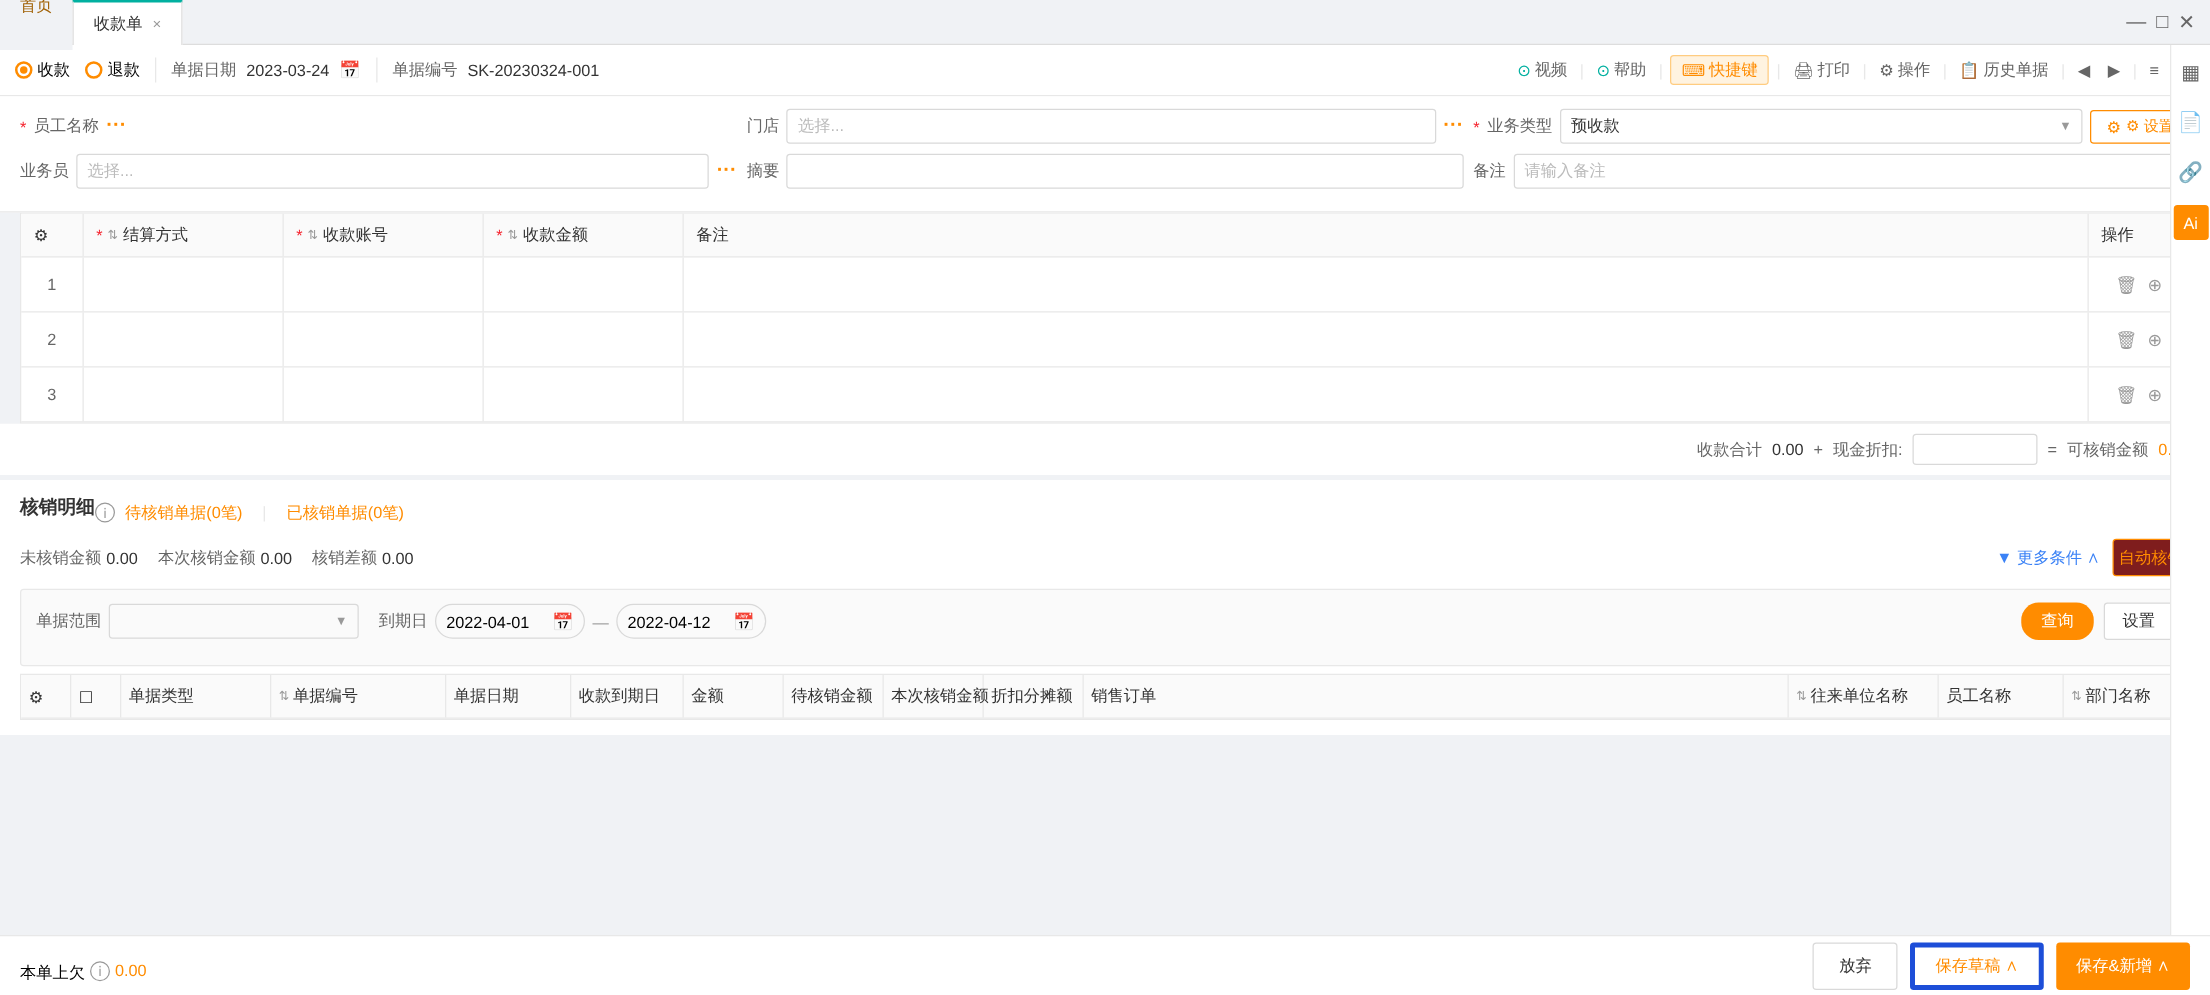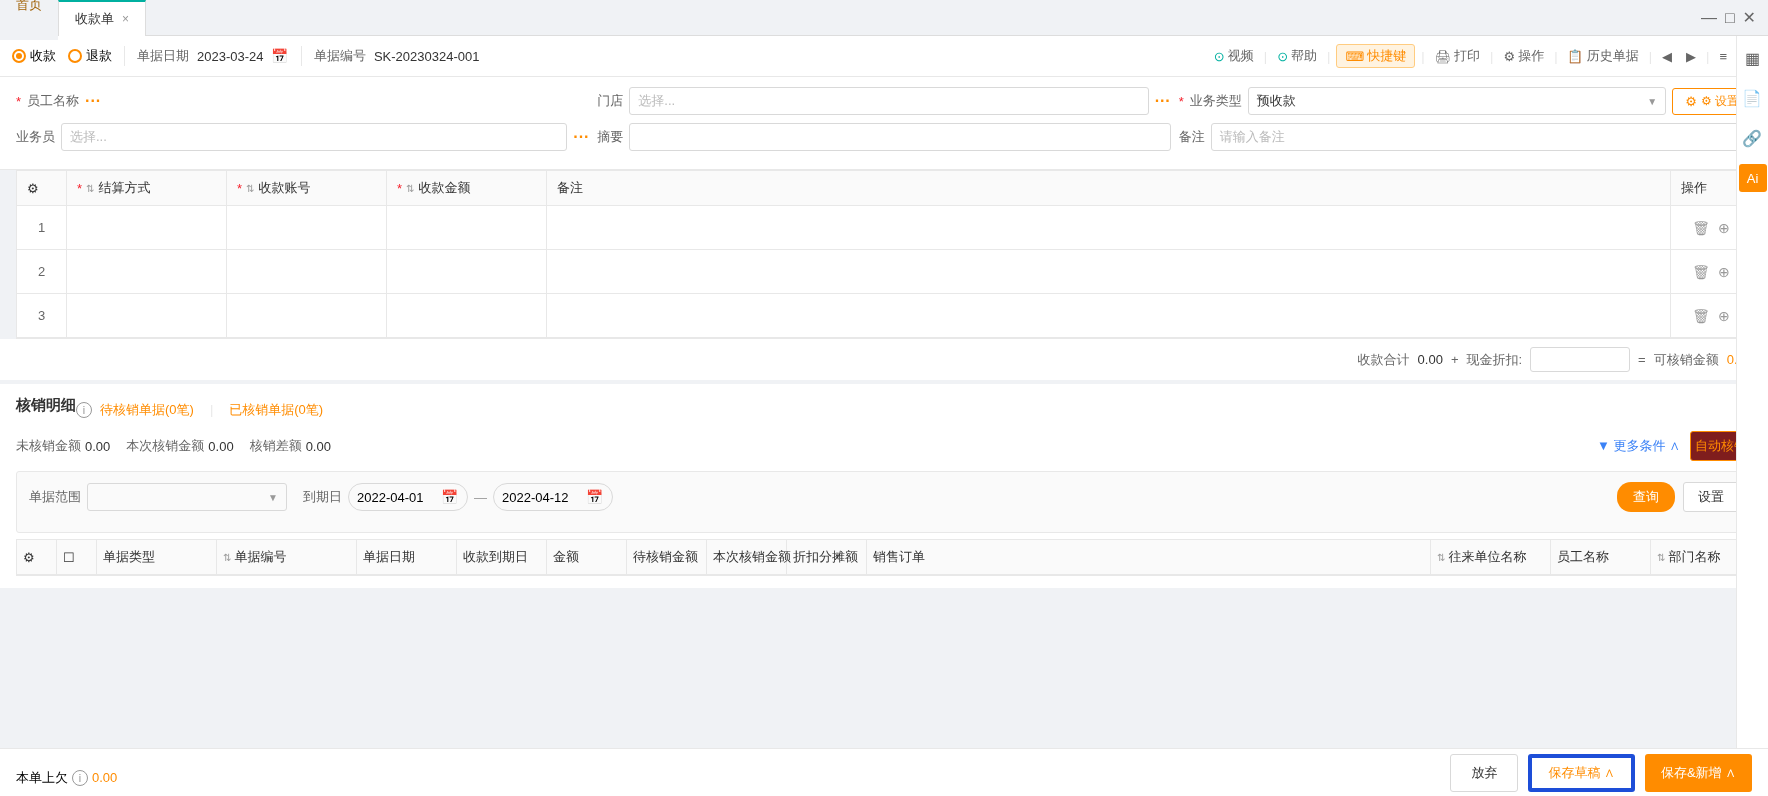--- a/index.html
+++ b/index.html
@@ -82,21 +82,21 @@
     .set-btn { background: #fff; border: 1px solid #d9d9d9; color: #333; border-radius: 3px; padding: 5px 14px; cursor: pointer; }
     
     
     .bottom-table { border: 1px solid #e8e8e8; margin-top: 4px; }
     .bottom-table-header { background: #fafafa; display: grid; grid-template-columns: 40px 40px 120px 140px 100px 90px 80px 80px 80px 80px 1fr 120px 100px 100px; border-bottom: 1px solid #e8e8e8; }
     .bottom-th { padding: 8px 6px; color: #333; font-weight: 500; border-right: 1px solid #e8e8e8; display: flex; align-items: center; gap: 3px; font-size: 12px; white-space: nowrap; }
     .bottom-th:last-child { border-right: none; }
     
     
     .footer { position: fixed; bottom: 0; left: 0; right: 0; background: #fff; border-top: 1px solid #e8e8e8; padding: 10px 16px; display: flex; align-items: center; z-index: 100; height: 48px; }
-    .footer-left { display: flex; align-items: center; gap: 4px; margin-top: 10px; }
+    .footer-left { display: flex; gap: 4px; margin-top: 10px; }
     .footer-right { margin-left: auto; display: flex; gap: 10px; }
     .btn-abandon { border: 1px solid #d9d9d9; background: #fff; color: #333; border-radius: 3px; padding: 6px 20px; cursor: pointer; }
     .btn-save-draft { border: 4px solid #1d4ed8; background: #fff; color: #ff8c00; border-radius: 3px; padding: 6px 16px; cursor: pointer; display: flex; align-items: center; gap: 4px; }
     .btn-save-new { background: #ff8c00; color: #fff; border: none; border-radius: 3px; padding: 6px 16px; cursor: pointer; display: flex; align-items: center; gap: 4px; }
     
     
     .right-sidebar { position: fixed; right: 0; top: 36px; width: 32px; background: #fff; border-left: 1px solid #e8e8e8; display: flex; flex-direction: column; align-items: center; padding-top: 8px; gap: 12px; z-index: 50; bottom: 48px; }
     .sidebar-icon { width: 28px; height: 28px; display: flex; align-items: center; justify-content: center; cursor: pointer; color: #666; font-size: 16px; }
     .sidebar-icon-active { background: #ff8c00; color: #fff; border-radius: 3px; }
 

